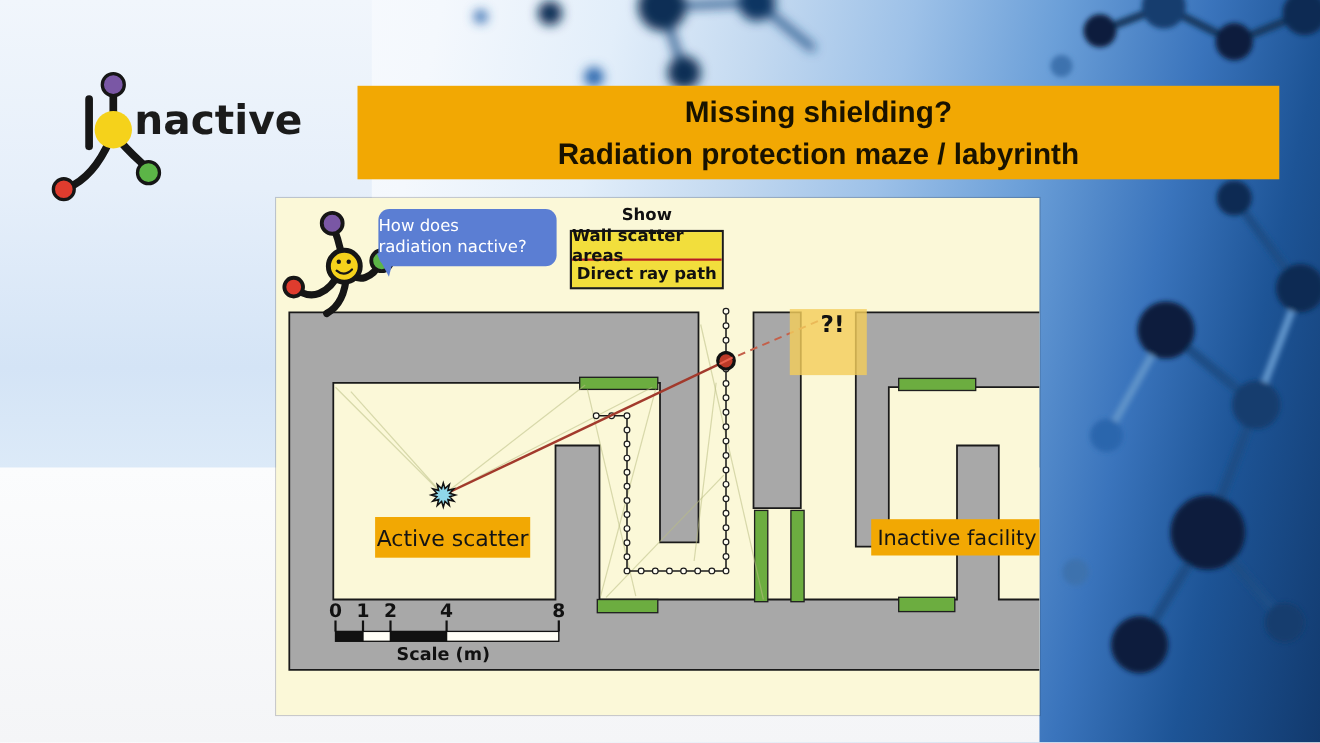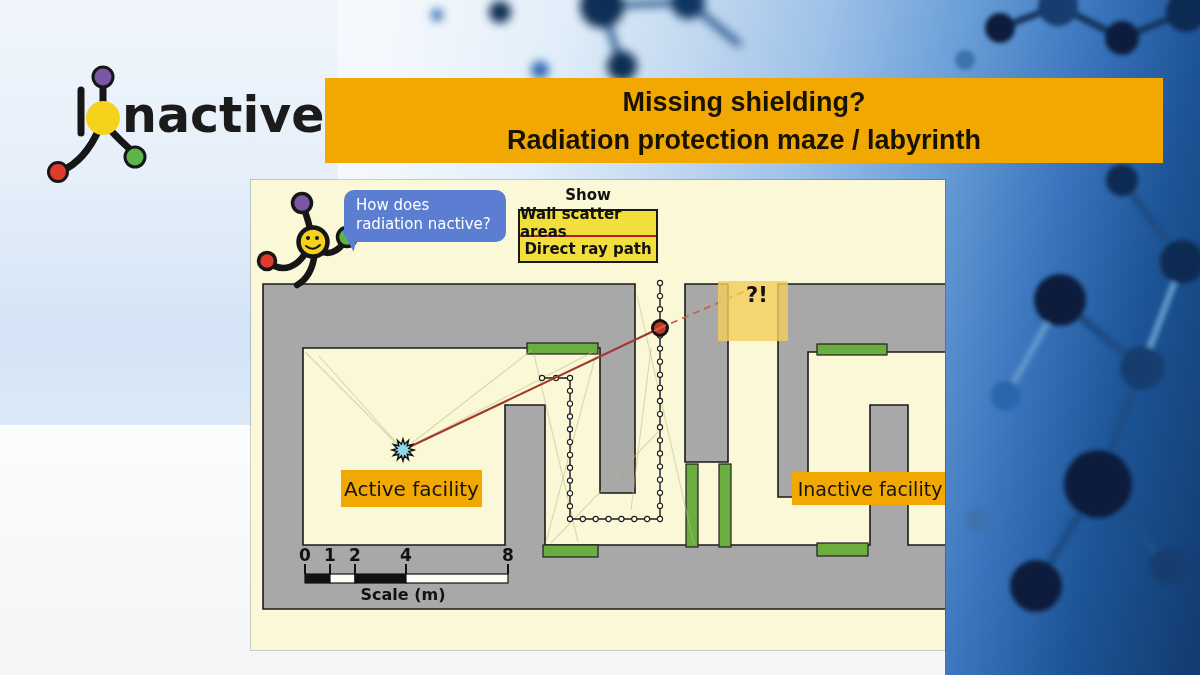--- a/index.html
+++ b/index.html
@@ -11,21 +11,21 @@
   #photo-bg{left:0;top:0;width:1200px;height:675px;
     background:linear-gradient(102deg,#ffffff 0%,#f4f8fd 30%,#e2eefa 42%,#c3d9f0 52%,
                #9dc1e8 62%,#6b9fd8 72%,#3a74bc 82%,#1d5496 90%,#123a6e 100%);}
   #sky-overlay{left:0;top:0;width:338px;height:428px;
     background:linear-gradient(180deg,#f1f6fc 0%,#e6effa 40%,#d4e4f6 78%,#dceaf8 100%);}
   #lower-left-white{left:0;top:425px;width:945px;height:250px;
     background:linear-gradient(180deg,#fbfcfd,#f4f5f7);}
 
   
   #logo{left:30px;top:55px;width:310px;height:145px;}
-  #brand-rest{left:92px;top:36px;font-size:49px;font-weight:700;color:#1b1b1b;
+  #brand-rest{left:92px;top:36px;font-size:37px;font-weight:700;color:#1b1b1b;
     letter-spacing:0px;line-height:1;}
 
   
   #title-banner{left:325px;top:78px;width:838px;height:85px;
     background:var(--c-accent_orange);display:flex;flex-direction:column;
     justify-content:center;align-items:center;}
   #title-banner div{font-family:"Liberation Sans",sans-serif;font-weight:bold;
     font-size:27px;line-height:38px;color:#181200;}
 
   
@@ -48,21 +48,21 @@
   
   .fac-label{background:var(--c-accent_orange);color:#141414;display:flex;
     align-items:center;justify-content:center;white-space:nowrap;}
   #active-facility-label{left:90px;top:290px;width:141px;height:37px;font-size:20px;}
   #inactive-facility-label{left:541px;top:292px;width:156px;height:33px;font-size:19px;}
   #alert-box{left:467px;top:101px;width:70px;height:60px;
     background:rgba(243,205,92,.82);}
   #alert-text{position:absolute;left:28px;top:2px;font-size:21px;font-weight:bold;color:#111;}
 
   #speech-bubble{left:93px;top:10px;width:162px;height:52px;background:var(--c-bubble_blue);
-    border-radius:10px;color:#fff;font-size:15px;line-height:19px;padding:6px 0 0 12px;
+    border-radius:10px;color:#fff;font-size:15px;line-height:19px;padding:6px 0 0 0;
     box-sizing:border-box;}
   #bubble-tail{position:absolute;left:-4px;bottom:-8px;width:0;height:0;
     border-top:18px solid var(--c-bubble_blue);border-left:16px solid transparent;
     transform:rotate(14deg);}
 
   #show-panel{left:267px;top:6px;width:140px;}
   #show-heading{text-align:center;font-size:15px;font-weight:bold;color:#111;height:23px;}
   #show-buttons{border:2px solid #1a1a1a;}
   .show-btn{height:24px;background:var(--c-button_yellow);display:flex;align-items:center;
     justify-content:center;font-size:15px;font-weight:bold;color:#111;cursor:pointer;}
@@ -248,21 +248,21 @@
       <text class="sb-num" x="155" y="381">4</text>
       <text class="sb-num" x="257" y="381">8</text>
       <text class="sb-cap" x="152" y="420">Scale (m)</text>
     </g>
   </svg>
 
   <div class="abs" id="alert-box">
     <span id="alert-text">?!</span>
   </div>
 
-  <div class="abs fac-label" id="active-facility-label">Active facility</div>
+  <div class="abs fac-label" id="active-facility-label">Active scatter</div>
   <div class="abs fac-label" id="inactive-facility-label">Inactive facility</div>
 
   <svg class="abs" width="118" height="118" style="left:0;top:5px">
     <g stroke="#161616" stroke-width="6.5" stroke-linecap="round" fill="none">
       <path d="M62,57 Q58,36 51,18"></path>
       <path d="M63,60 C75,74 88,68 96,52"></path>
       <path d="M58,62 C48,82 32,90 16,76"></path>
       <path d="M64,64 C63,84 55,95 46,100"></path>
     </g>
     <circle cx="62" cy="57" r="14.5" fill="var(--c-logo_yellow)" stroke="#161616" stroke-width="4.5"></circle>

